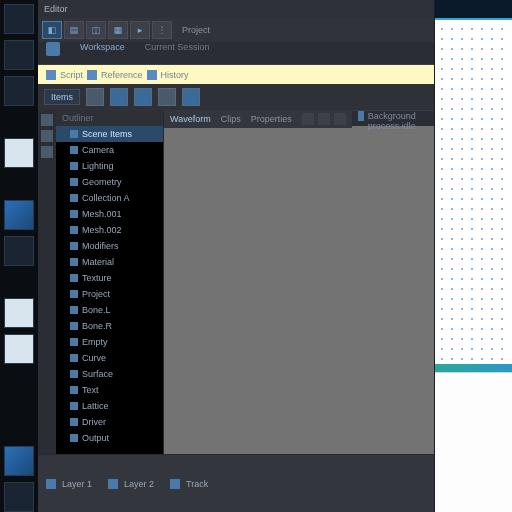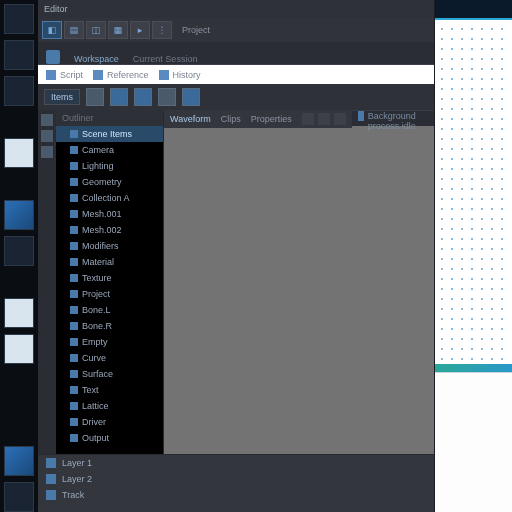--- a/index.html
+++ b/index.html
@@ -9,25 +9,25 @@
 .left-strip .thumb.br{background:linear-gradient(135deg,#2b6fb8,#1a4a7a)}
 .left-strip .thumb.lt{background:#d8e4ee}
 .left-strip .sp{height:20px}
 .main{flex:1;display:flex;flex-direction:column;background:#3a3d43}
 .titlebar{height:18px;background:#2e3137;display:flex;align-items:center;padding:0 6px;color:#a8b2bd}
 .titlebar .ttl{flex:1}
 .toolbar{height:24px;background:#30333a;display:flex;align-items:center;padding:0 4px;gap:2px}
 .tb-btn{width:20px;height:18px;background:#3d4048;border:1px solid #4a4d55;display:flex;align-items:center;justify-content:center;color:#7aa8d8;cursor:pointer}
 .tb-btn.act{background:#2a4a6a;border-color:#4a7aaa}
 .tb-label{color:#8a92a0;margin-left:8px}
-.subbar{height:22px;background:#2a2d33;display:flex;align-items:flex-end;padding:0 8px;gap:14px}
+.subbar{height:22px;background:#2a2d33;display:flex;align-items:flex-start;padding:0 8px;gap:20px}
 .subbar .sicon{width:14px;height:14px;background:#4a7aaa;border-radius:2px}
 .subbar .slbl{color:#88aacd}
 .subbar .stxt{color:#707a88}
-.subbar2{height:20px;background:#ffffff;display:flex;align-items:center;padding:0 8px;gap:10px;border-top:1px solid #3d4048}
+.subbar2{height:20px;background:#fef9c3;display:flex;align-items:center;padding:0 8px;gap:4px;border-top:1px solid #3d4048}
 .subbar2 .sb2-item{color:#7a8290;display:flex;align-items:center;gap:4px;cursor:pointer}
 .subbar2 .sb2-icon{width:10px;height:10px;background:#5a8ac0}
 .iconrow{height:26px;background:#2e3137;display:flex;align-items:center;padding:0 6px;gap:6px}
 .ir-tab{padding:2px 6px;background:#3a3d45;color:#8a92a0;border:1px solid #4a4d55;cursor:pointer}
 .ir-tab.act{background:#2a3a4a;color:#aac8e8}
 .ir-sq{width:18px;height:18px;background:#4a5a6a;border:1px solid #5a6a7a;cursor:pointer}
 .ir-sq.bl{background:#3a6a9a}
 .body-row{flex:1;display:flex;overflow:hidden}
 .side-nav{width:18px;background:#2a2d33;display:flex;flex-direction:column;padding-top:4px;gap:4px;align-items:center}
 .side-nav .sn{width:12px;height:12px;background:#4a5a6a;cursor:pointer}
@@ -44,21 +44,21 @@
 .canvas-tabs .ctr-b{width:12px;height:12px;background:#3d4048;cursor:pointer}
 .waveform{flex:1;background:#2a2d33;position:relative;overflow:hidden}
 .wave-block{position:absolute;left:0;right:2px}
 .wave-block.w1{top:4px;height:58px;background:linear-gradient(180deg,#4a8ad0 0%,#3a78c0 45%,#2a5a9a 55%,#1e4a7e 100%)}
 .wave-block.w2{top:76px;height:56px;background:linear-gradient(180deg,#2a5a8a 0%,#1a4a72 48%,#123a5a 52%,#0a2a44 100%)}
 .wave-block.w3{top:148px;height:58px;background:linear-gradient(180deg,#1c466a 0%,#14385a 48%,#0c2a44 52%,#061e32 100%)}
 .wave-lines{position:absolute;inset:0;background:repeating-linear-gradient(0deg,transparent 0,transparent 1px,rgba(0,0,0,.12) 1px,rgba(0,0,0,.12) 2px)}
 .stat-bar{height:16px;background:#2a2d33;border-top:1px solid #3a3d45;display:flex;align-items:flex-start;padding:0 6px}
 .stat-bar .sb-icon{width:10px;height:10px;background:#4a7aaa;margin-right:4px}
 .stat-bar .sb-txt{color:#7a8aa0}
-.bot-panel{height:58px;background:#33363d;border-top:1px solid #262930;display:flex;flex-direction:column}
+.bot-panel{height:58px;background:#33363d;border-top:1px solid #262930;display:flex;flex-direction:row}
 .bp-row{display:flex;align-items:center;padding:3px 8px;gap:6px}
 .bp-icon{width:10px;height:10px;background:#4a7aaa}
 .bp-txt{color:#9aa8ba}
 .right-panel{width:78px;height:100%;background:#f4f6f8;border-left:1px solid #1a1d23;display:flex;flex-direction:column}
 .rp-top{height:20px;background:#0a1a2a;border-bottom:2px solid #2aa8d8}
 .rp-grid{flex:1;background:#fff;position:relative}
 .rp-grid::before{content:"";position:absolute;inset:4px 2px;background-image:radial-gradient(#4a8aba 1px,transparent 1px);background-size:10px 10px;opacity:.6}
 .rp-strip{height:8px;background:linear-gradient(90deg,#2aa898,#2a98c8)}
 .rp-bot{flex:0 0 140px;background:#fdfdfd;border-top:1px solid #cad4de}
 ::-webkit-scrollbar{width:6px;height:6px}

